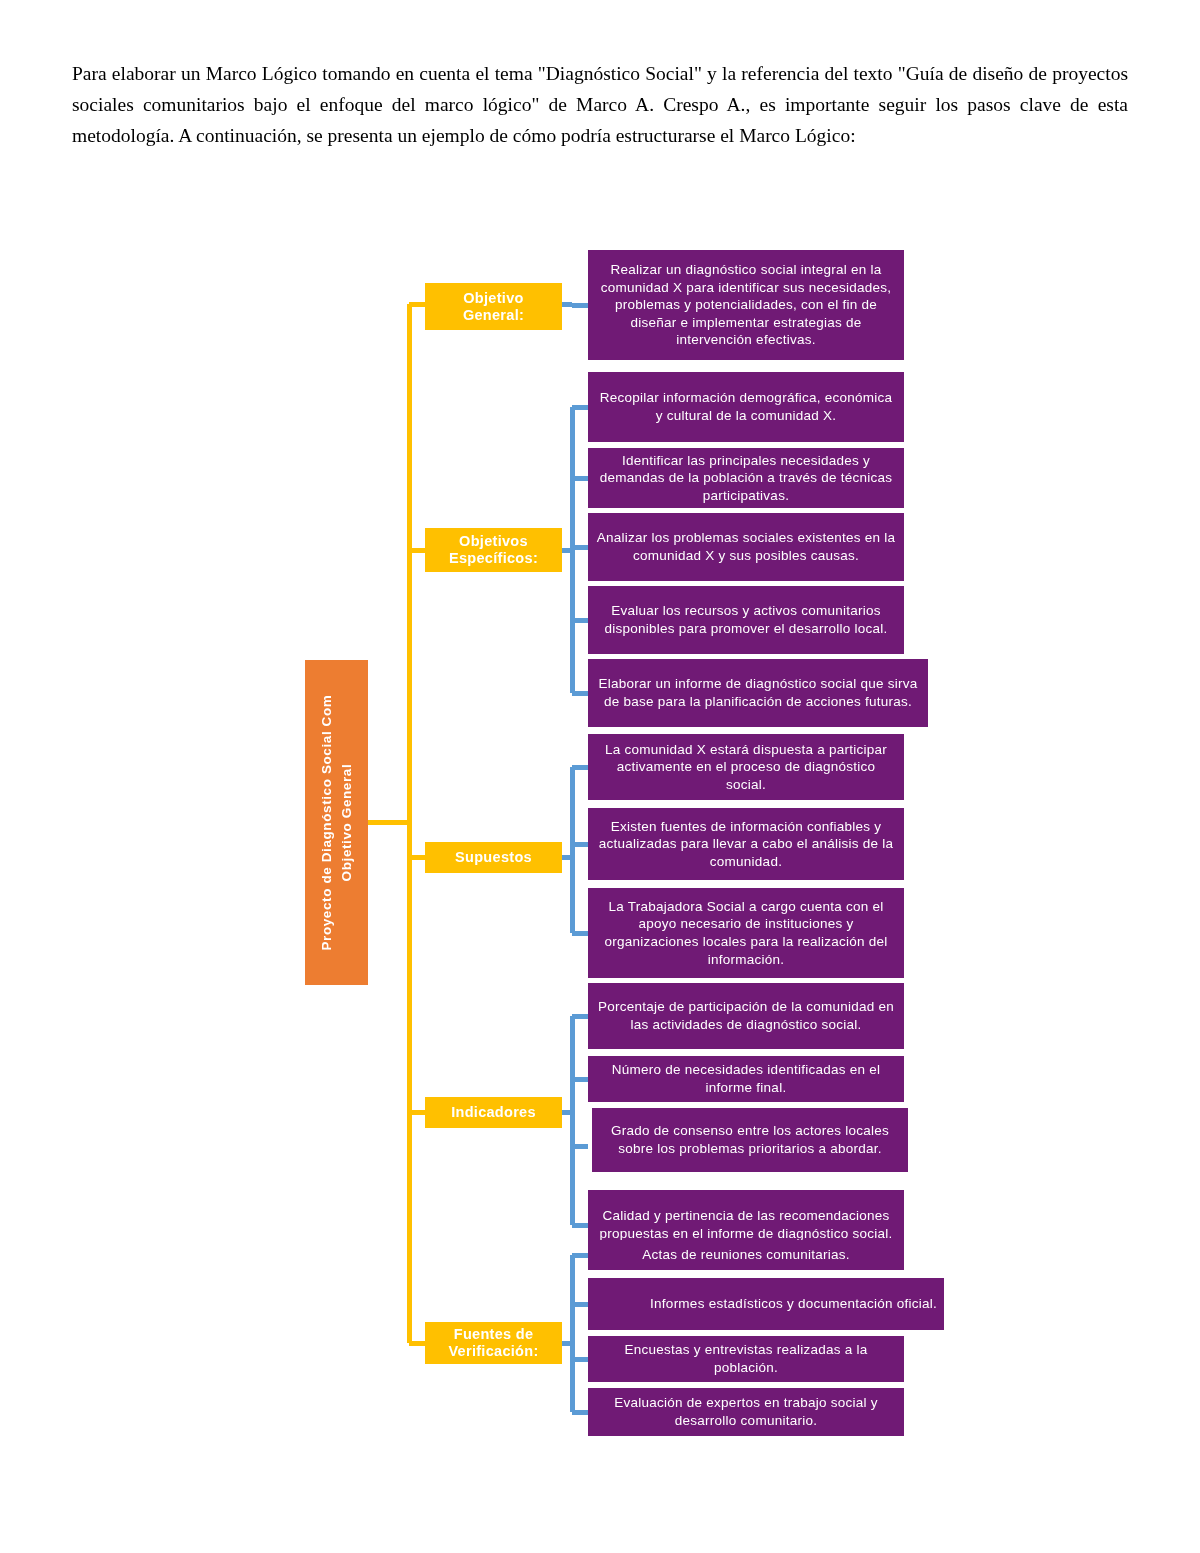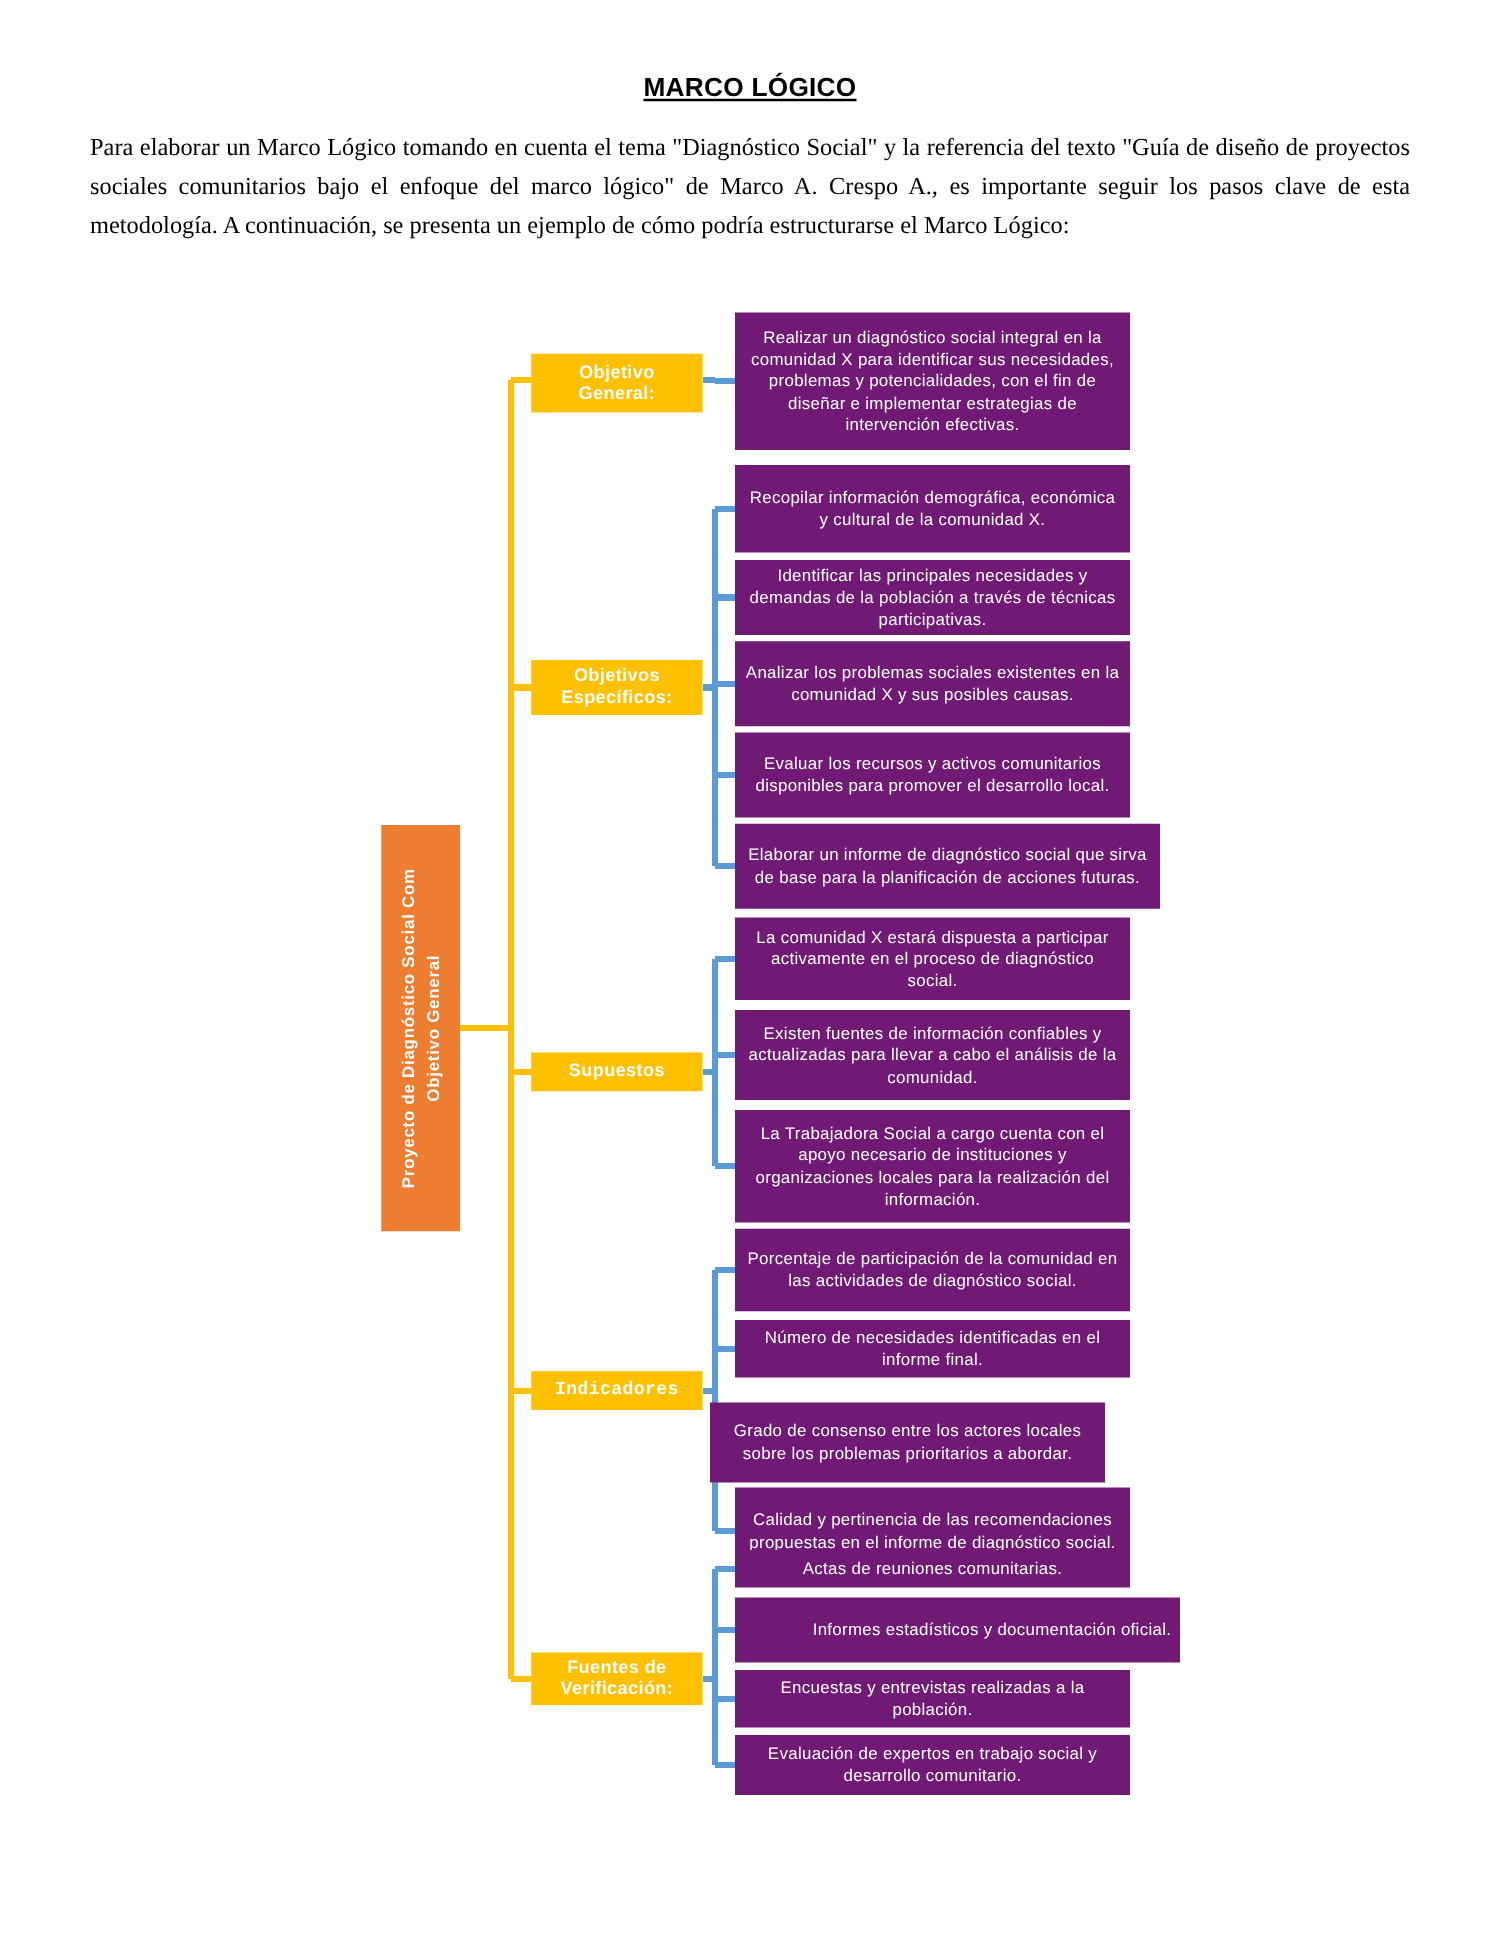--- a/index.html
+++ b/index.html
@@ -78,21 +78,20 @@
     font-size:13.5px;
     letter-spacing:0.25px;
     padding:3px 7px;
     line-height:1.30;
   }
 </style>
 </head>
 <body>
 
 <div class="doc">
-  <h1 class="doc-title">MARCO LÓGICO</h1>
   <p class="doc-para">Para elaborar un Marco Lógico tomando en cuenta el tema "Diagnóstico Social" y la referencia del texto "Guía de diseño de proyectos sociales comunitarios bajo el enfoque del marco lógico" de Marco A. Crespo A., es importante seguir los pasos clave de esta metodología. A continuación, se presenta un ejemplo de cómo podría estructurarse el Marco Lógico:</p>
 </div>
 
 <div id="diagram">
   <svg id="connectors" width="1200" height="1230">
       <line x1="409" y1="74" x2="409" y2="1113" stroke="#FFC000" stroke-width="5" shape-rendering="crispEdges"></line>
       <line x1="368" y1="592.5" x2="409" y2="592.5" stroke="#FFC000" stroke-width="5" shape-rendering="crispEdges"></line>
       <line x1="409" y1="74" x2="425" y2="74" stroke="#FFC000" stroke-width="5" shape-rendering="crispEdges"></line>
       <line x1="562" y1="74" x2="572" y2="74" stroke="#5B9BD5" stroke-width="5" shape-rendering="crispEdges"></line>
       <line x1="572" y1="75" x2="588" y2="75" stroke="#5B9BD5" stroke-width="5" shape-rendering="crispEdges"></line>
@@ -161,30 +160,30 @@
       </div>
       <div class="node node-leaf" style="left: 588px; top: 504px; width: 316px; height: 66px;">
         <span>La comunidad X estará dispuesta a participar activamente en el proceso de diagnóstico social.</span>
       </div>
       <div class="node node-leaf" style="left: 588px; top: 578px; width: 316px; height: 72px;">
         <span>Existen fuentes de información confiables y actualizadas para llevar a cabo el análisis de la comunidad.</span>
       </div>
       <div class="node node-leaf" style="left: 588px; top: 658px; width: 316px; height: 90px;">
         <span>La Trabajadora Social a cargo cuenta con el apoyo necesario de instituciones y organizaciones locales para la realización del información.</span>
       </div>
-      <div class="node node-cat" style="left: 425px; top: 867px; width: 137px; height: 31px; font-family: Liberation Mono, monospace;">
+      <div class="node node-cat" style="left: 425px; top: 867px; width: 137px; height: 31px;">
         <span>Indicadores</span>
       </div>
       <div class="node node-leaf" style="left: 588px; top: 753px; width: 316px; height: 66px;">
         <span>Porcentaje de participación de la comunidad en las actividades de diagnóstico social.</span>
       </div>
       <div class="node node-leaf" style="left: 588px; top: 826px; width: 316px; height: 46px;">
         <span>Número de necesidades identificadas en el informe final.</span>
       </div>
-      <div class="node node-leaf" style="left: 568px; top: 878px; width: 316px; height: 64px; margin-top: 14px;">
+      <div class="node node-leaf" style="left: 592px; top: 878px; width: 316px; height: 64px;">
         <span>Grado de consenso entre los actores locales sobre los problemas prioritarios a abordar.</span>
       </div>
       <div class="node node-leaf" style="left: 588px; top: 960px; width: 316px; height: 70px;">
         <span>Calidad y pertinencia de las recomendaciones propuestas en el informe de diagnóstico social.</span>
       </div>
       <div class="node node-cat" style="left: 425px; top: 1092px; width: 137px; height: 42px;">
         <span>Fuentes de Verificación:</span>
       </div>
       <div class="node node-leaf" style="left: 588px; top: 1010px; width: 316px; height: 30px;">
         <span>Actas de reuniones comunitarias.</span>

